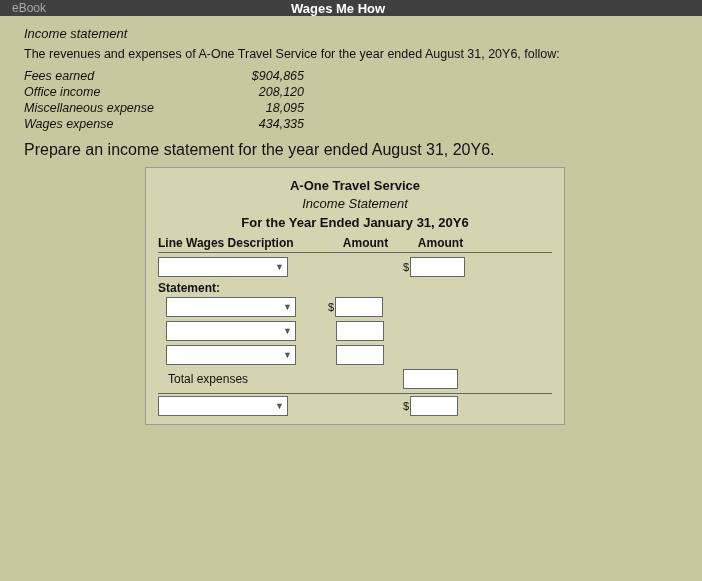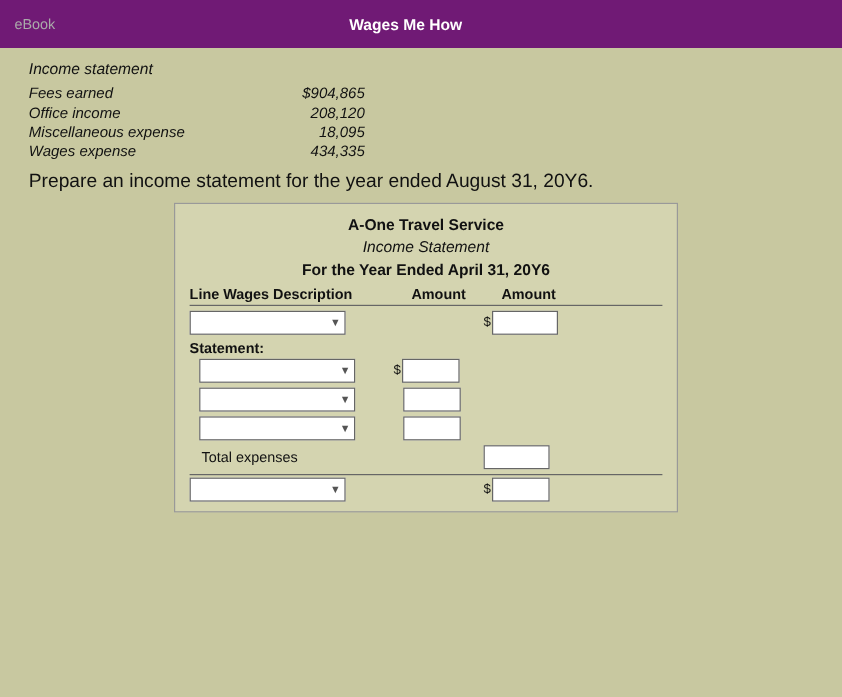--- a/index.html
+++ b/index.html
@@ -7,22 +7,22 @@
       width: 702px;
       height: 581px;
       background: #c8c8a0;
       font-family: Arial, sans-serif;
       font-size: 13px;
       color: #111;
       overflow: hidden;
     }
 
     .top-bar {
-      background: #701a75;
-      height: 40px;
+      background: #404040;
+      height: 16px;
       display: flex;
       align-items: center;
       justify-content: space-between;
       padding: 0 12px;
     }
     .top-bar-left {
       color: #aaa;
       font-size: 12px;
     }
     .top-bar-center {
@@ -205,20 +205,21 @@
 <div class="top-bar">
   <span class="top-bar-left">eBook</span>
   <span class="top-bar-center">Wages Me How</span>
   <span style="width:60px;"></span>
 </div>
 
 <div class="main-content">
 
   <div class="section-title">Income statement</div>
 
+  <div class="intro-text">The revenues and expenses of A-One Travel Service for the year ended August 31, 20Y6, follow:</div>
 
   <div class="data-table">
     <div class="data-row">
       <span class="data-label">Fees earned</span>
       <span class="data-value">$904,865</span>
     </div>
     <div class="data-row">
       <span class="data-label">Office income</span>
       <span class="data-value">208,120</span>
     </div>
@@ -231,21 +232,21 @@
       <span class="data-value">434,335</span>
     </div>
   </div>
 
   <div class="prepare-text">Prepare an income statement for the year ended August 31, 20Y6.</div>
 
   <div class="income-statement-box">
 
     <div class="is-title">A-One Travel Service</div>
     <div class="is-subtitle">Income Statement</div>
-    <div class="is-period">For the Year Ended April 31, 20Y6</div>
+    <div class="is-period">For the Year Ended January 31, 20Y6</div>
 
     <div class="is-header-row">
       <div class="col-desc">Line Wages Description</div>
       <div class="col-amt1">Amount</div>
       <div class="col-amt2">Amount</div>
     </div>
 
     <div class="is-data-row">
       <div class="col-desc">
         <div class="input-dropdown">

